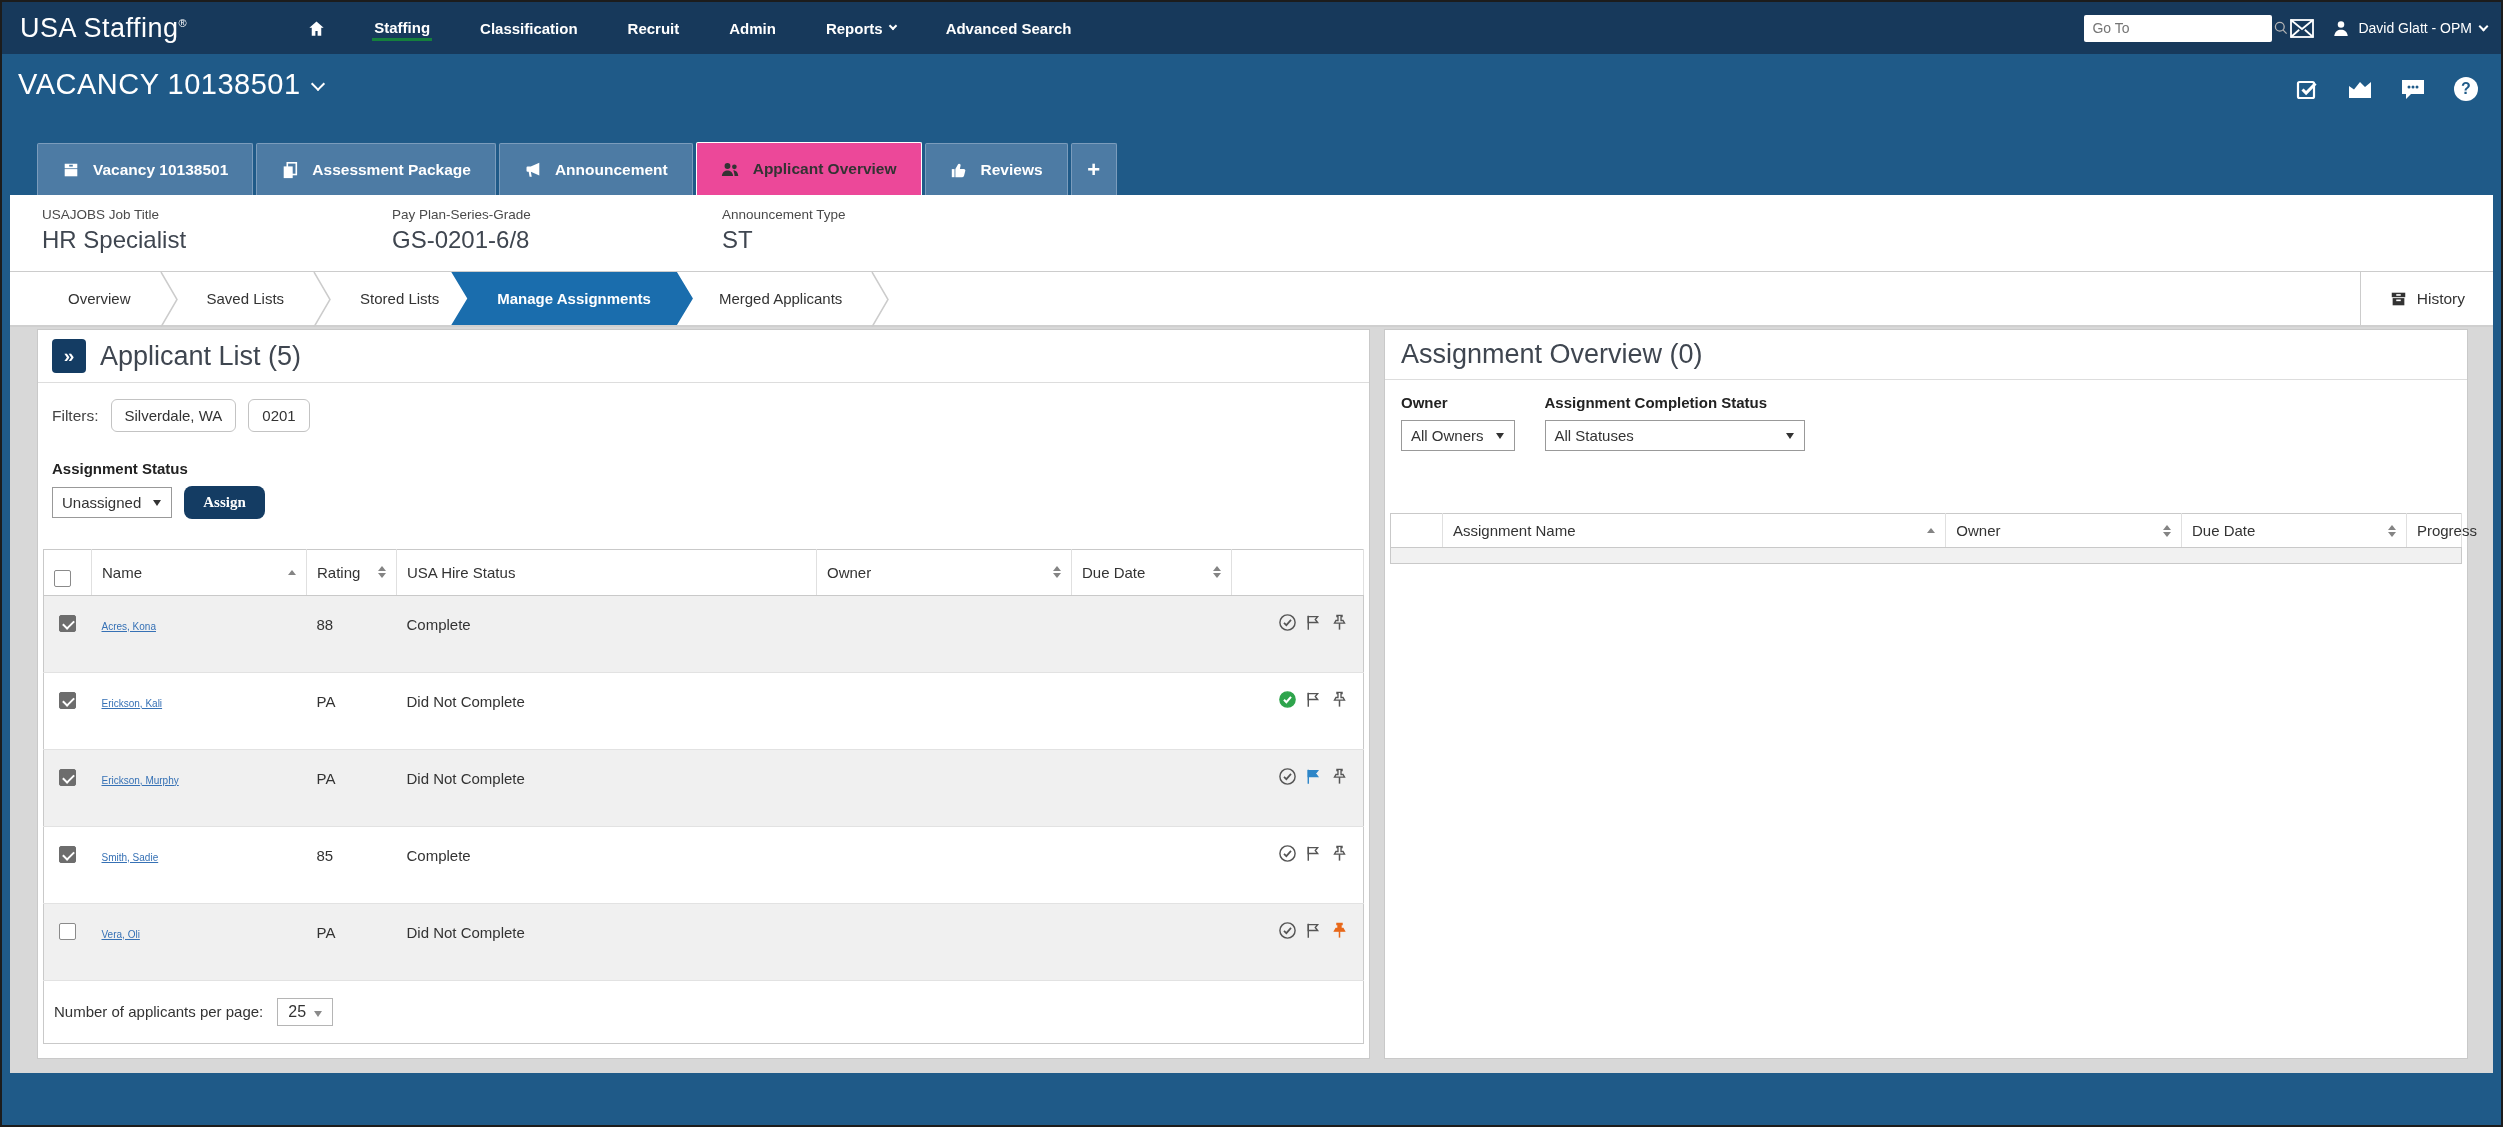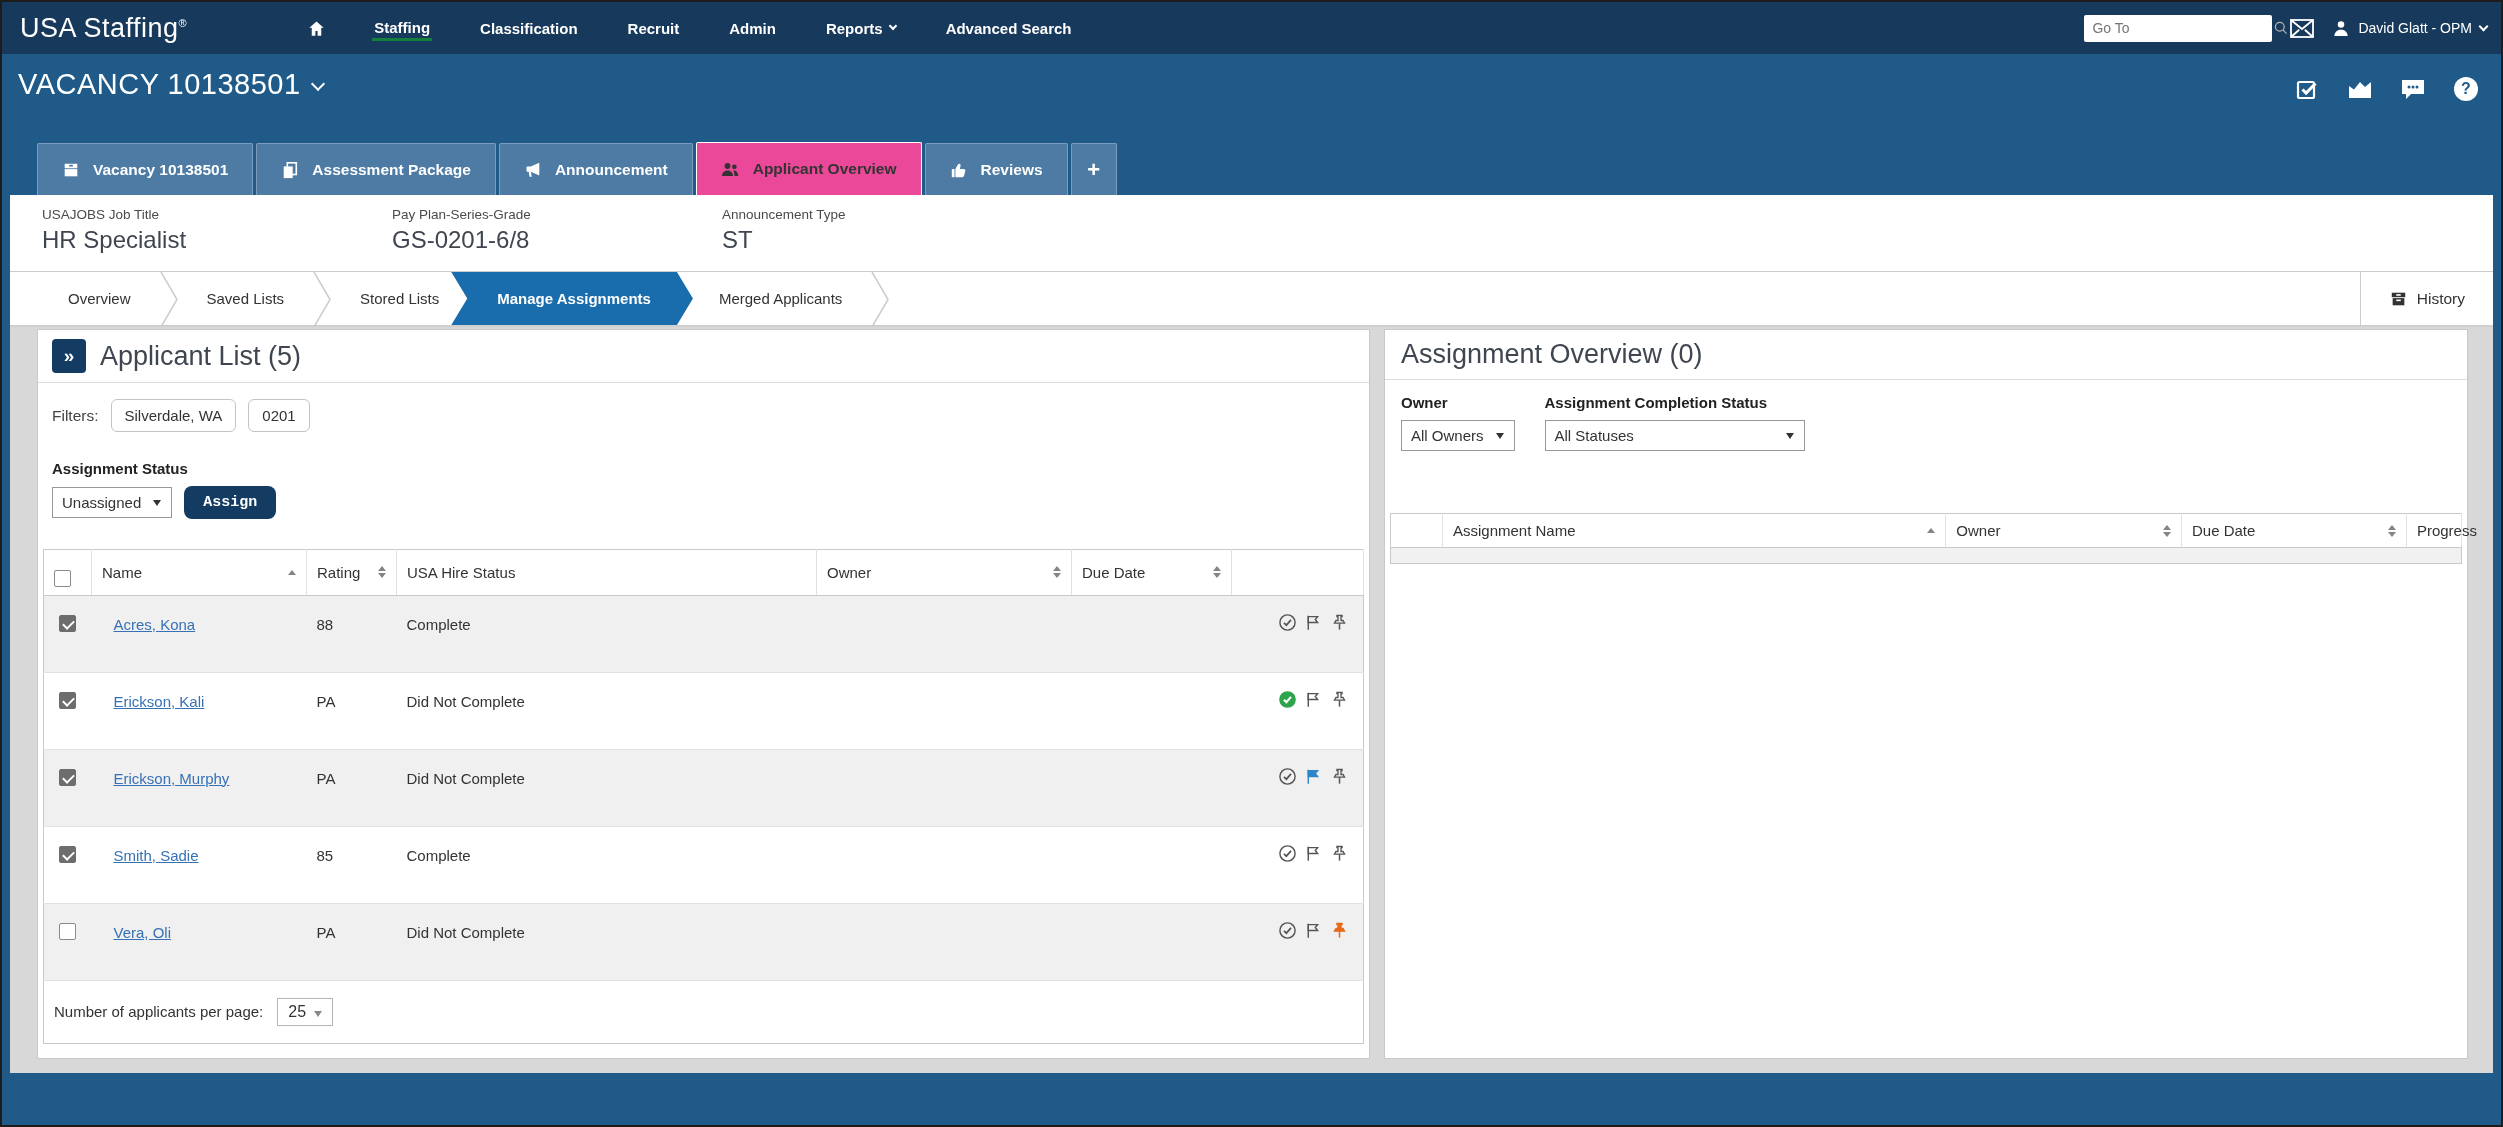--- a/index.html
+++ b/index.html
@@ -74,36 +74,36 @@
   .collapse-btn { width:34px; height:34px; background:#143c63; border-radius:4px; color:#fff; font-size:19px; font-weight:700; display:flex; align-items:center; justify-content:center; cursor:pointer; }
   
   .filters { display:flex; align-items:center; gap:12px; margin:16px 14px 0; }
   .filters-label { font-size:15.5px; color:#444; }
   .pill { border:1px solid #c3c3c3; border-radius:6px; padding:7px 13px; font-size:15px; color:#333; cursor:pointer; background:#fff; }
   .section-label { font-size:15px; font-weight:700; margin:28px 14px 8px; color:#222; }
   .controls { display:flex; align-items:center; gap:12px; margin:9px 14px 0; }
   .selbox { position:relative; border:1px solid #999; background:#fff; font-size:15px; color:#333; padding:6px 30px 6px 9px; cursor:pointer; min-height:30px; }
   .selbox::after { content:""; position:absolute; right:10px; top:12px; border-left:4.5px solid transparent; border-right:4.5px solid transparent; border-top:6px solid #333; }
   .selbox.small::after { border-top-color:#8a8a8a; }
-  .btn-primary { background:#143c63; color:#fff; font-size:15px; font-weight:700; border:none; border-radius:8px; padding:8px 19px; cursor:pointer; font-family:Liberation Mono, monospace; }
+  .btn-primary { background:#143c63; color:#fff; font-size:15px; font-weight:700; border:none; border-radius:8px; padding:8px 19px; cursor:pointer; font-family:Liberation Serif, serif; }
   
   table.grid { border-collapse:collapse; table-layout:fixed; width:calc(100% - 10px); margin:30px 5px 0; border:1px solid #c9c9c9; font-size:15px; }
   .card.right table.grid { margin-top:62px; }
   .grid th { font-weight:400; text-align:left; padding:8px 10px; border-right:1px solid #e0e0e0; border-bottom:1px solid #c9c9c9; color:#333; height:34px; }
   .grid th .thwrap { display:flex; align-items:center; }
   .sorter { margin-left:auto; display:inline-flex; flex-direction:column; gap:2px; }
   .tri-up { width:0; height:0; border-left:4px solid transparent; border-right:4px solid transparent; border-bottom:5px solid #848484; }
   .tri-dn { width:0; height:0; border-left:4px solid transparent; border-right:4px solid transparent; border-top:5px solid #848484; }
   .grid td { vertical-align:top; padding:20px 10px 0; height:77px; border-bottom:1px solid #e2e2e2; }
   .grid tr.odd td { background:#f0f0f0; }
   .cbcell { text-align:center; padding-top:18px !important; }
   .cb { display:inline-block; width:17px; height:17px; border:1px solid #8a8a8a; border-radius:2px; background:#fff; position:relative; cursor:pointer; vertical-align:middle; }
   .cb.checked { background:#6d6d6d; border-color:#6d6d6d; }
   .cb.checked::after { content:""; position:absolute; left:3px; top:3.5px; width:9px; height:5px; border-left:2px solid #fff; border-bottom:2px solid #fff; transform:rotate(-45deg); }
-  a.applink { color:#3671b5; font-size:15px;margin-left:12px; }
+  a.applink { color:#3671b5; font-size:10px; }
   .iconcell { text-align:right; padding-right:14px !important; padding-top:17px !important; white-space:nowrap; }
   .rowicon { display:inline-block; width:19px; height:19px; margin-left:7px; cursor:pointer; vertical-align:middle; }
   .rowicon svg { width:19px; height:19px; display:block; }
   
   .ic-check .cc-c { fill:none; stroke:#555; stroke-width:1.5; } .ic-check .cc-k { fill:none; stroke:#555; stroke-width:1.8; }
   .ic-check.green .cc-c { fill:#2ea44c; stroke:#2ea44c; } .ic-check.green .cc-k { stroke:#fff; stroke-width:2.2; }
   .ic-flag .fl-p { stroke:#555; stroke-width:1.5; } .ic-flag .fl-b { fill:none; stroke:#555; stroke-width:1.5; }
   .ic-flag.blue .fl-p { stroke:#2e86c8; } .ic-flag.blue .fl-b { fill:#2e86c8; stroke:#2e86c8; }
   .ic-pin .pn-b { fill:none; stroke:#555; stroke-width:1.4; } .ic-pin .pn-n { stroke:#555; stroke-width:1.6; }
   .ic-pin.orange .pn-b { fill:#e8681a; stroke:#e8681a; } .ic-pin.orange .pn-n { stroke:#e8681a; }

